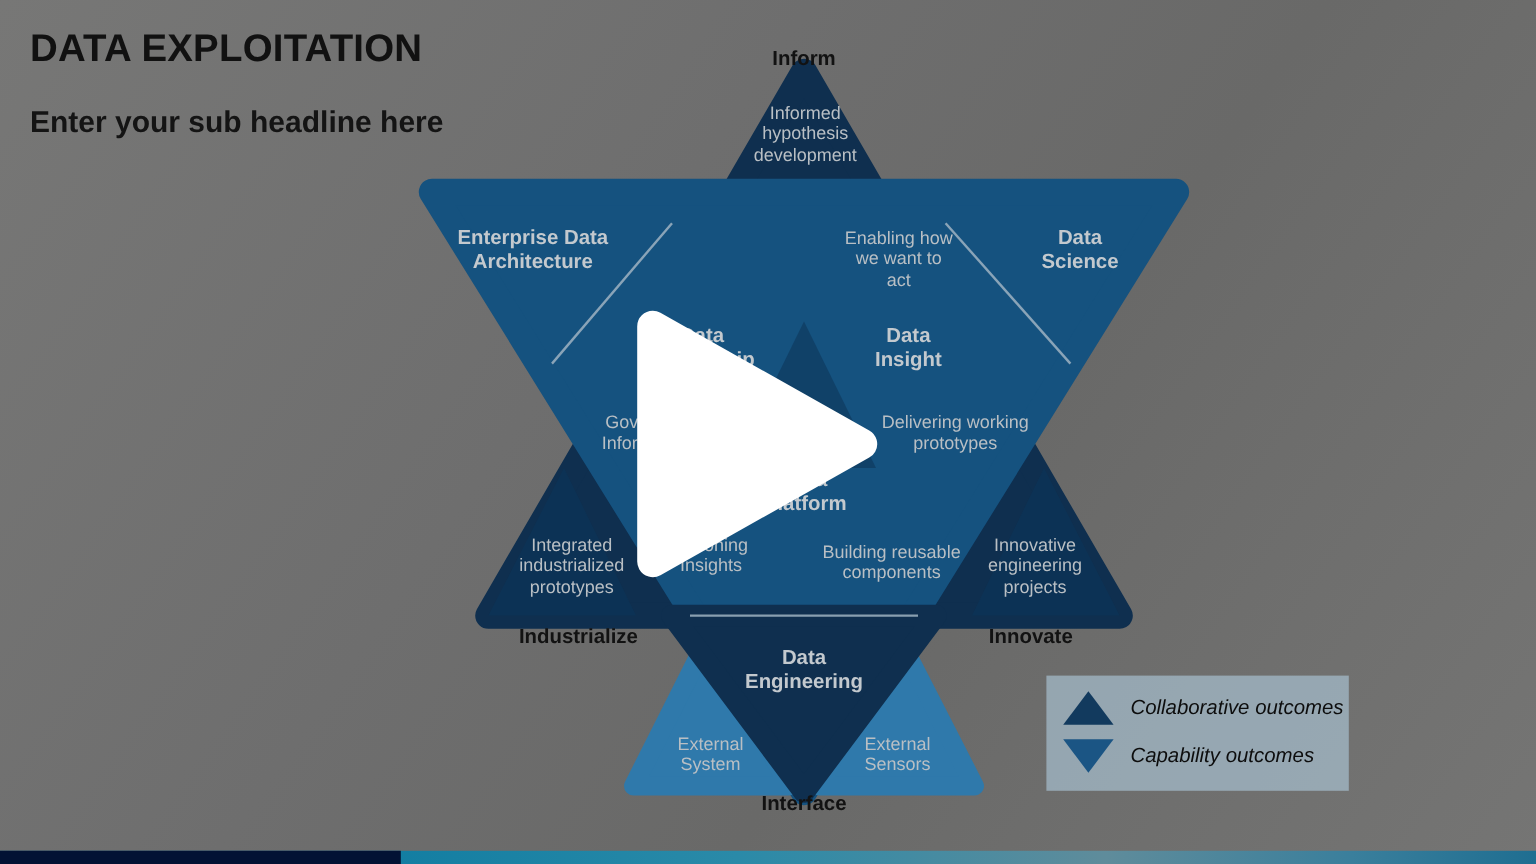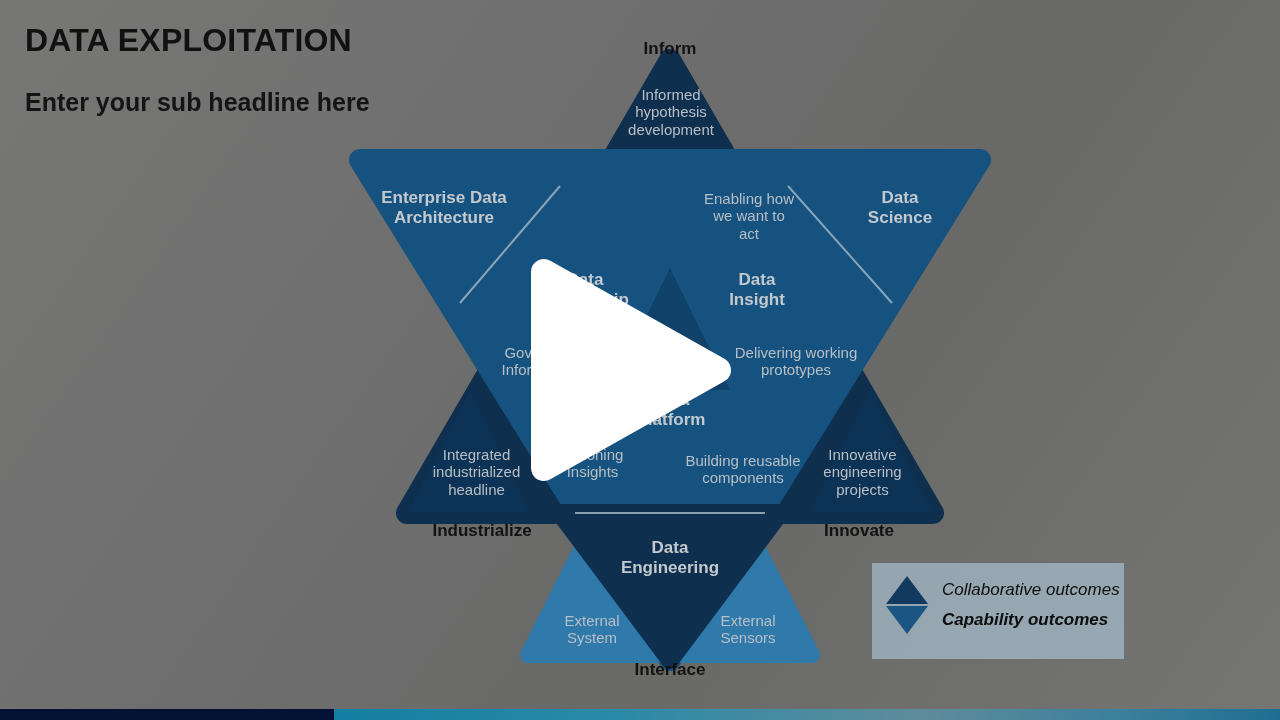--- a/index.html
+++ b/index.html
@@ -51,21 +51,21 @@
   #legend {
     position: absolute; left: 872px; top: 563px;
     width: 252px; height: 96px;
     background: rgba(175,201,219,0.62);
   }
   .legend-row {
     position: absolute; left: 14px;
     display: flex; align-items: center; gap: 14px;
   }
   .legend-row.r1 { top: 13px; align-items: center; }
-  .legend-row.r2 { top: 43px; font-weight: bold; }
+  .legend-row.r2 { top: 53px; }
   .tri-up {
     width: 0; height: 0;
     border-left: 21px solid transparent;
     border-right: 21px solid transparent;
     border-bottom: 28px solid #123a5e;
   }
   .tri-down {
     width: 0; height: 0;
     border-left: 21px solid transparent;
     border-right: 21px solid transparent;
@@ -162,21 +162,21 @@
 Information</div>
 
     <div class="dlabel body-txt" style="left:690px; top:344px; width:152px;">Delivering working
 prototypes</div>
 
     <div class="dlabel head-txt" style="left:575px; top:390px; width:132px;">Data
 Platform</div>
 
     <div class="dlabel body-txt" style="left:384px; top:446px; width:125px;">Integrated
 industrialized
-headline</div>
+prototypes</div>
 
     <div class="dlabel body-txt" style="left:500px; top:446px; width:125px;">Actioning
 Insights</div>
 
     <div class="dlabel body-txt" style="left:770px; top:446px; width:125px;">Innovative
 engineering
 projects</div>
 
     <div class="dlabel body-txt" style="left:641px; top:452px; width:144px;">Building reusable
 components</div>

